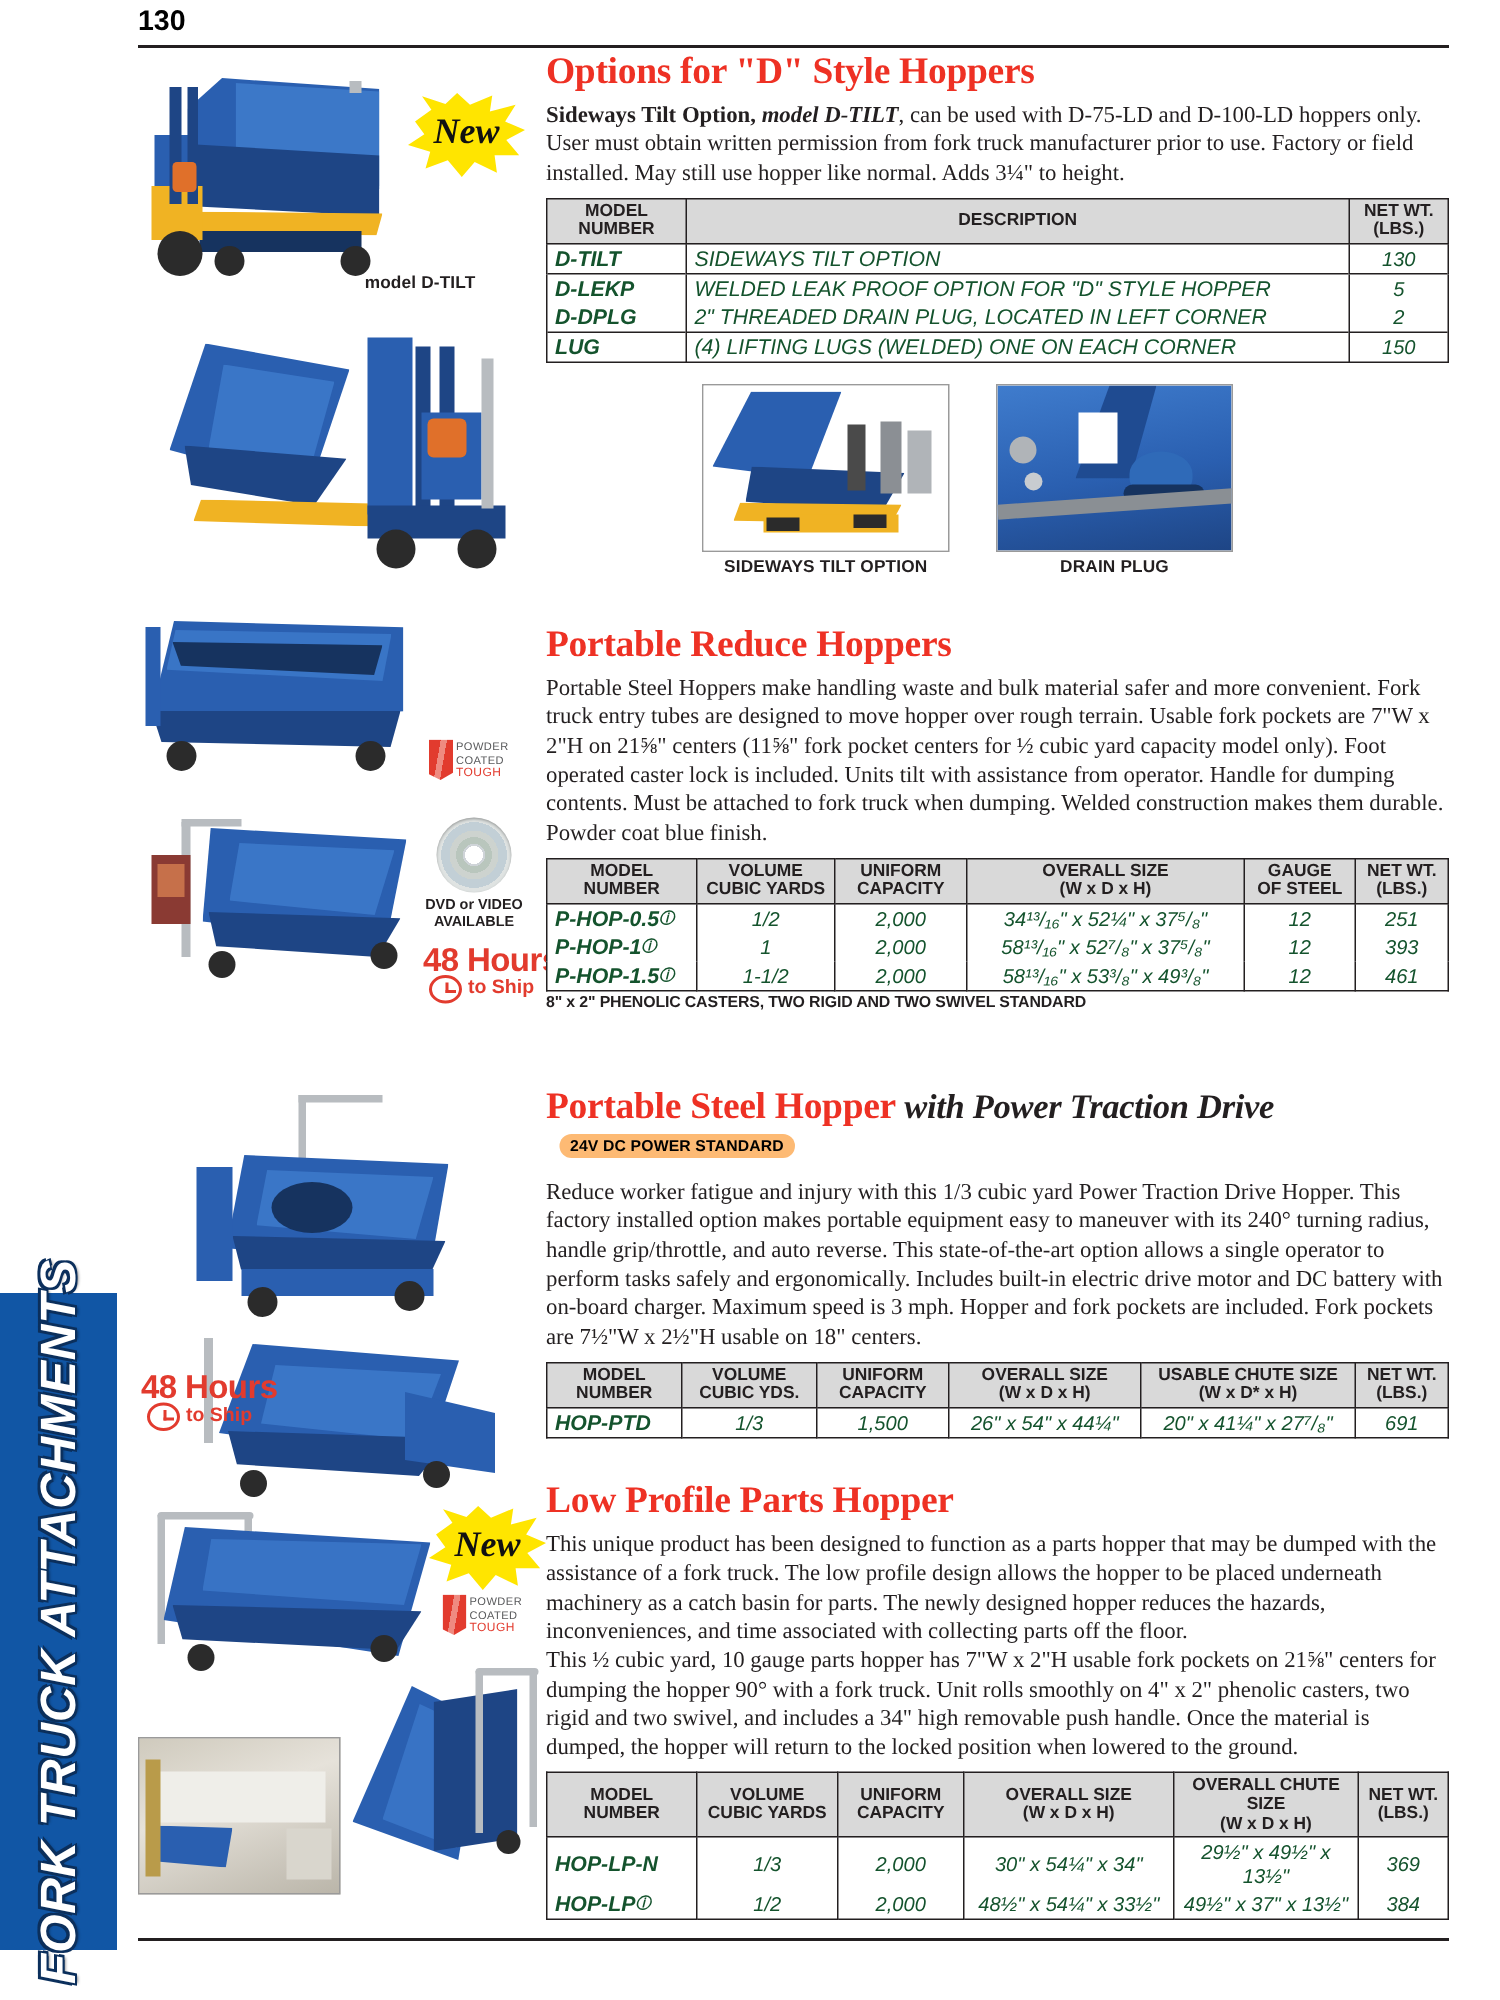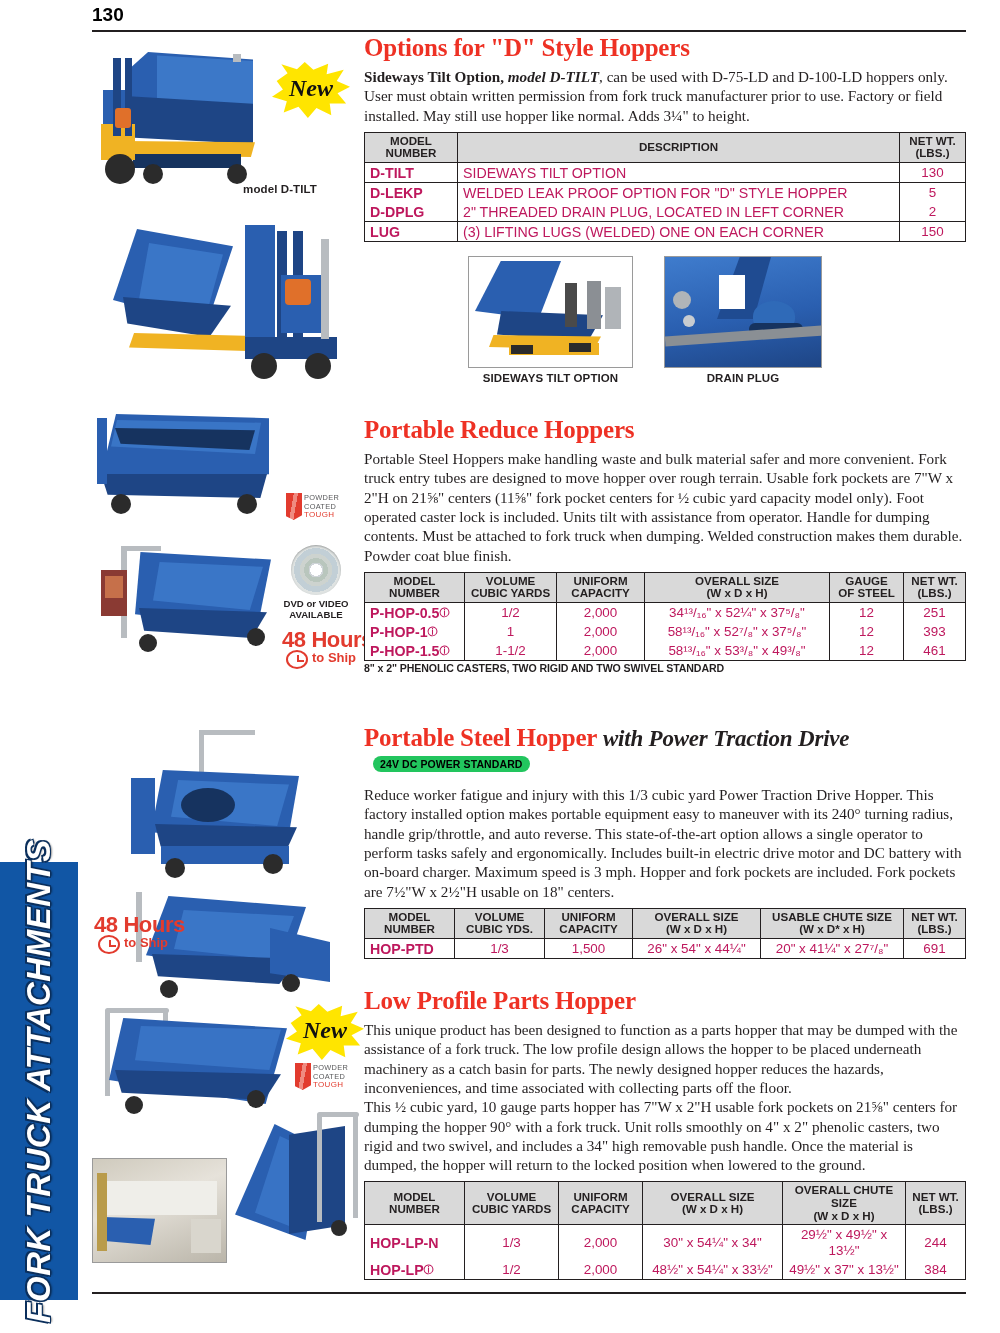--- a/index.html
+++ b/index.html
@@ -54,21 +54,21 @@
   h2.section-title .ital{ font-style:italic; color:#231f20; font-size:23px; }
   .body-copy{
     font-size:15.2px; line-height:19.3px; color:#231f20; margin:0;
     text-align:left;
   }
   .body-copy b{ font-weight:bold; }
   .body-copy i{ font-style:italic; font-weight:bold; }
 
   .badge-24v{
     display:inline-block; vertical-align:6px;
-    background:#22c55e; color:#000;
+    background:#fdba74; color:#000;
     font-family:"Liberation Sans", sans-serif;
     font-weight:bold; font-size:10.5px; letter-spacing:.1px;
     padding:2px 7px 2px 7px; border-radius:9px;
     margin-left:9px;
   }
 
   
   table.spec{
     border-collapse:collapse; width:100%;
     font-family:"Liberation Sans", sans-serif;
@@ -79,22 +79,23 @@
   table.spec th{
     background:#d9d9d9;
     border:1px solid #231f20;
     font-size:11.6px; font-weight:bold; color:#231f20;
     padding:2px 3px; line-height:12.6px; text-align:center;
     vertical-align:middle;
   }
   table.spec td{
     border-left:1px solid #231f20; border-right:1px solid #231f20;
     border-top:0; border-bottom:0;
-    font-size:13.4px; padding:1.5px 5px; text-align:center; color:#be185d;
+    font-size:13.4px; padding:1.5px 5px; text-align:center; color:#14532d;
     line-height:16px;
+    font-style:italic;
   }
   table.spec td.model{ font-weight:bold; text-align:left; font-size:14.2px; }
   table.spec td.desc{ text-align:left; font-size:14.2px; }
   table.spec tr.first-row td{ border-top:1.6px solid #231f20; }
   table.spec tr.hr-above td{ border-top:1.3px solid #231f20; }
   table.spec tbody tr:last-child td{ border-bottom:1.6px solid #231f20; }
   .footnote-mark{ font-size:10px; vertical-align:2px; }
   .tbl-note{
     font-family:"Liberation Sans", sans-serif;
     font-weight:bold; font-size:10.6px; color:#231f20;
@@ -386,21 +387,21 @@
         <td class="desc">WELDED LEAK PROOF OPTION FOR "D" STYLE HOPPER</td>
         <td>5</td>
       </tr>
       <tr>
         <td class="model">D-DPLG</td>
         <td class="desc">2" THREADED DRAIN PLUG, LOCATED IN LEFT CORNER</td>
         <td>2</td>
       </tr>
       <tr class="hr-above">
         <td class="model">LUG</td>
-        <td class="desc">(3) LIFTING LUGS (WELDED) ONE ON EACH CORNER</td>
+        <td class="desc">(4) LIFTING LUGS (WELDED) ONE ON EACH CORNER</td>
         <td>150</td>
       </tr>
     </tbody>
   </table>
 
   <div style="position:relative;height:150px;margin-top:14px;">
     <div class="photo photo-frame" style="left:104px;top:0;width:165px;height:112px;">
       <div style="position:absolute;inset:0;background:#ffffff;"></div>
       <div style="position:absolute;left:6px;top:4px;width:86px;height:58px;background:#2a5fb0;clip-path:polygon(30% 0,100% 0,74% 100%,0 86%);"></div>
       <div style="position:absolute;left:28px;top:54px;width:106px;height:30px;background:#1e4585;clip-path:polygon(4% 0,100% 14%,86% 100%,0 78%);"></div>
@@ -575,21 +576,21 @@
         </th>
       </tr>
     </thead>
     <tbody>
       <tr class="first-row">
         <td class="model"><span>HOP-LP-N</span><span class="footnote-mark"></span></td>
         <td>1/3</td>
         <td>2,000</td>
         <td>30" x 54¼" x 34"</td>
         <td>29½" x 49½" x 13½"</td>
-        <td>244</td>
+        <td>369</td>
       </tr>
       <tr>
         <td class="model"><span>HOP-LP</span><span class="footnote-mark">ⓘ</span></td>
         <td>1/2</td>
         <td>2,000</td>
         <td>48½" x 54¼" x 33½"</td>
         <td>49½" x 37" x 13½"</td>
         <td>384</td>
       </tr>
     </tbody>

